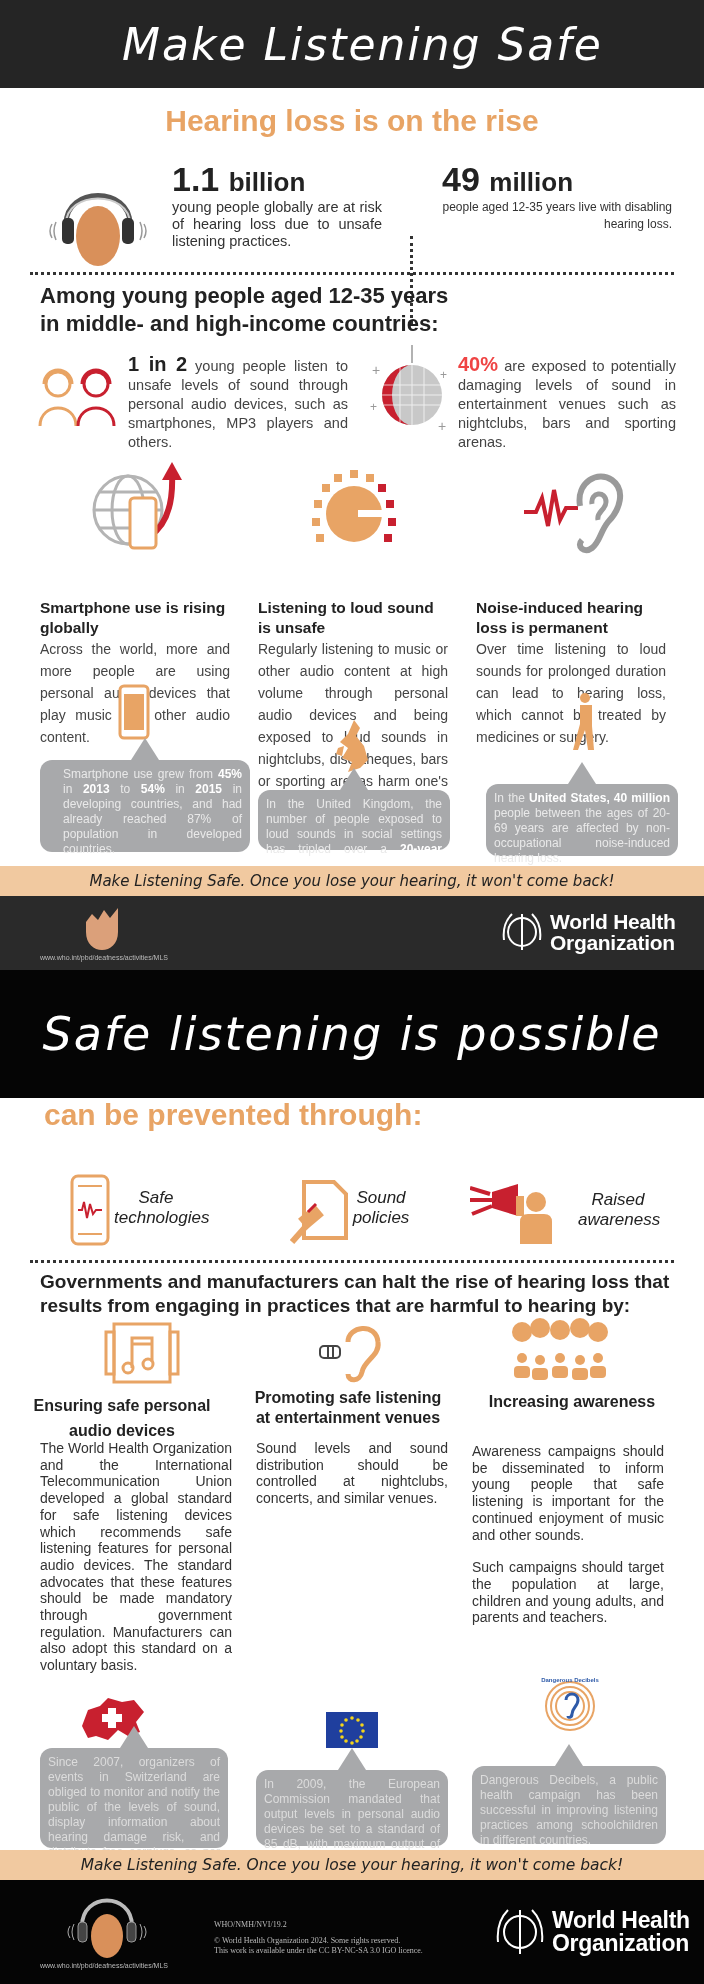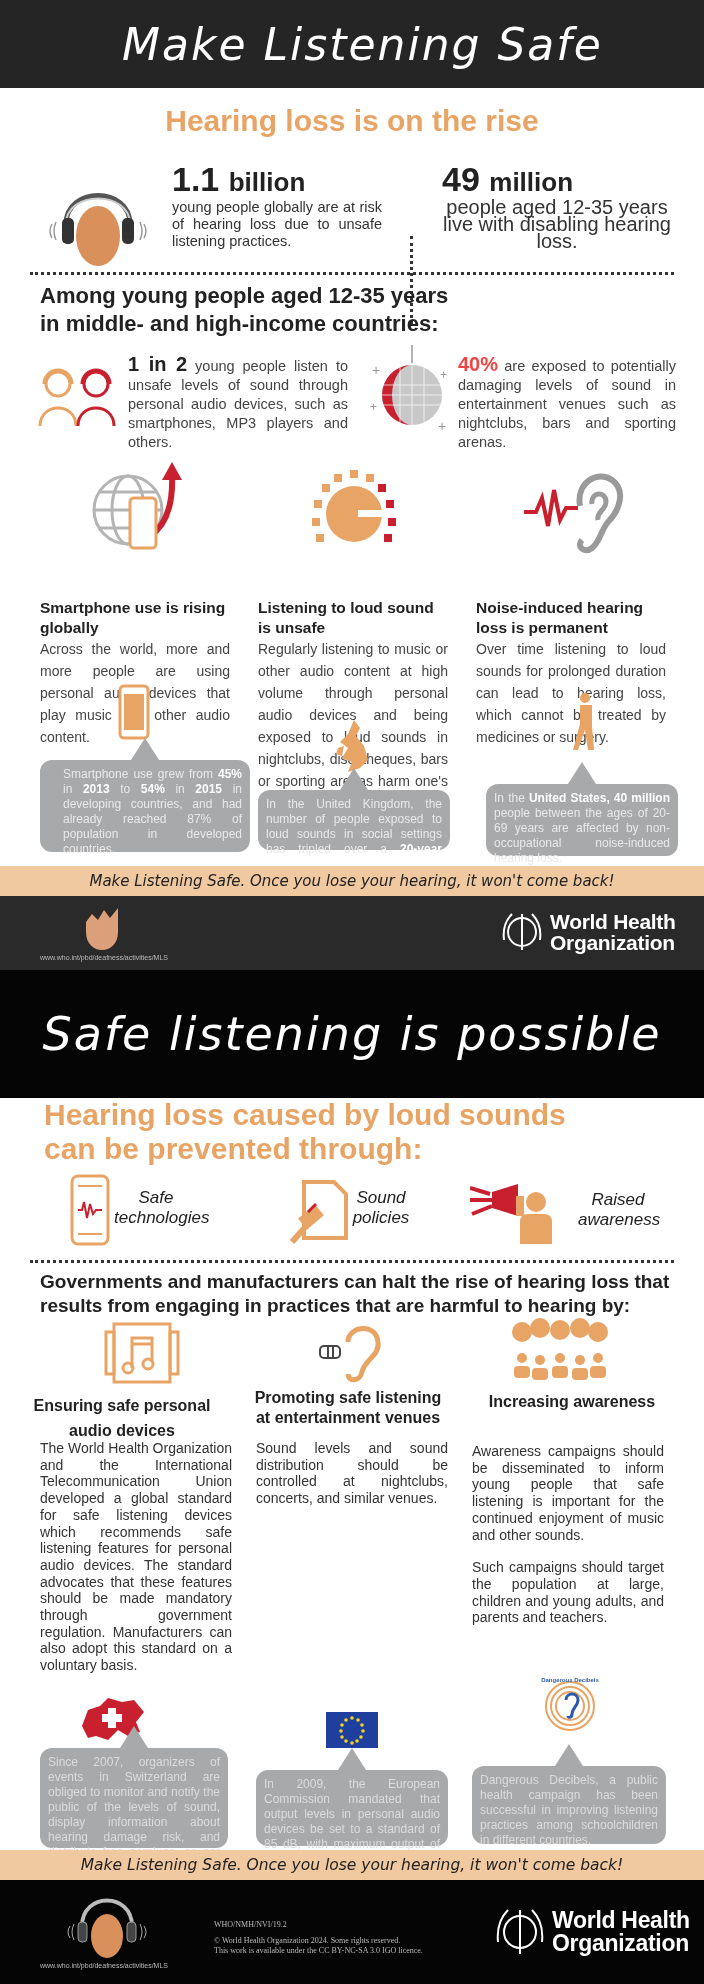--- a/index.html
+++ b/index.html
@@ -47,21 +47,21 @@
 
 <div class="abs" style="left:172px;top:160px;width:210px;">
   <div class="stat-big"><span>1.1</span> <span class="unit">billion</span></div>
   <div class="body-text" style="font-size:14.5px;line-height:17px;color:#333;">young people globally are at risk of hearing loss due to unsafe listening practices.</div>
 </div>
 
 <div class="abs" style="left:410px;top:238px;height:90px;border-left:3px dotted #333;top:236px;height:88px;"></div>
 
 <div class="abs" style="left:442px;top:160px;width:230px;">
   <div class="stat-big"><span>49</span> <span class="unit">million</span></div>
-  <div class="body-text" style="font-size:20px;line-height:17px;color:#333;text-align:center;">people aged 12-35 years live with disabling hearing loss.</div>
+  <div class="body-text" style="font-size:12px;line-height:17px;color:#333;text-align:right;">people aged 12-35 years live with disabling hearing loss.</div>
 </div>
 
 <div class="abs dotline" style="left:30px;top:272px;width:644px;"></div>
 
 <div class="abs sec-head" style="left:40px;top:282px;width:420px;">Among young people aged 12-35 years in middle- and high-income countries:</div>
 
 <div class="abs" style="left:36px;top:362px;width:84px;height:64px;">
   <svg width="84" height="64" viewBox="0 0 84 64">
     <g fill="none" stroke="#e8a465" stroke-width="3">
         <circle cx="22" cy="22" r="12"></circle>
@@ -211,21 +211,20 @@
         <div>Organization</div>
       </div>
   </div>
 </div>
 
 <div class="abs" style="left:0;top:970px;width:704px;height:128px;background:#050505;display:flex;align-items:center;justify-content:center;">
   <div class="script" style="font-size:46px;color:#fff;letter-spacing:2px;">Safe listening is possible</div>
 </div>
 
 <div class="abs orange-head" style="left:44px;top:1098px;width:620px;font-size:30px;line-height:34px;">
-  <div>Hearing loss caused by loud sounds</div>
   <div>can be prevented through:</div>
 </div>
 
 <div class="abs" style="left:70px;top:1174px;width:40px;height:72px;">
   <svg width="40" height="72" viewBox="0 0 40 72">
       <rect x="2" y="2" width="36" height="68" rx="6" fill="#fff" stroke="#e8a465" stroke-width="3"></rect>
       <line x1="8" y1="12" x2="32" y2="12" stroke="#e8a465" stroke-width="2"></line>
       <line x1="8" y1="60" x2="32" y2="60" stroke="#e8a465" stroke-width="2"></line>
       <polyline points="8,36 12,36 14,28 17,44 20,30 23,40 26,36 32,36" fill="none" stroke="#c8202f" stroke-width="2"></polyline>
     </svg>

